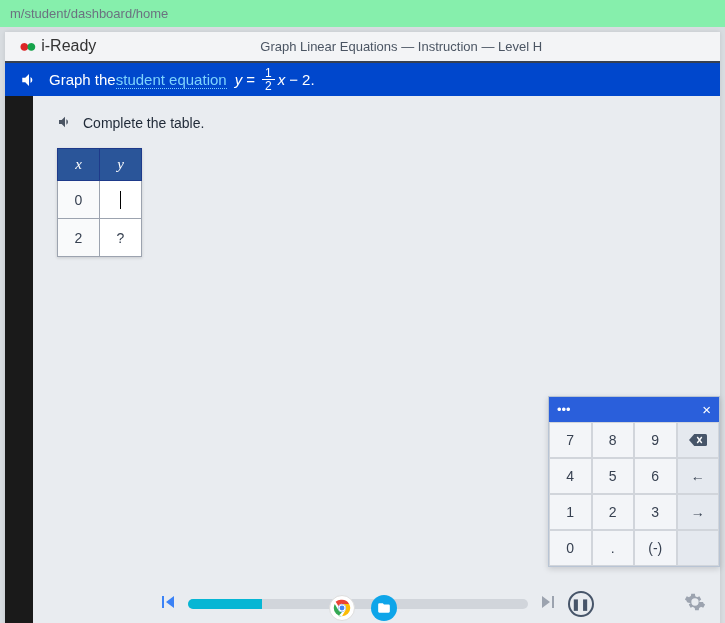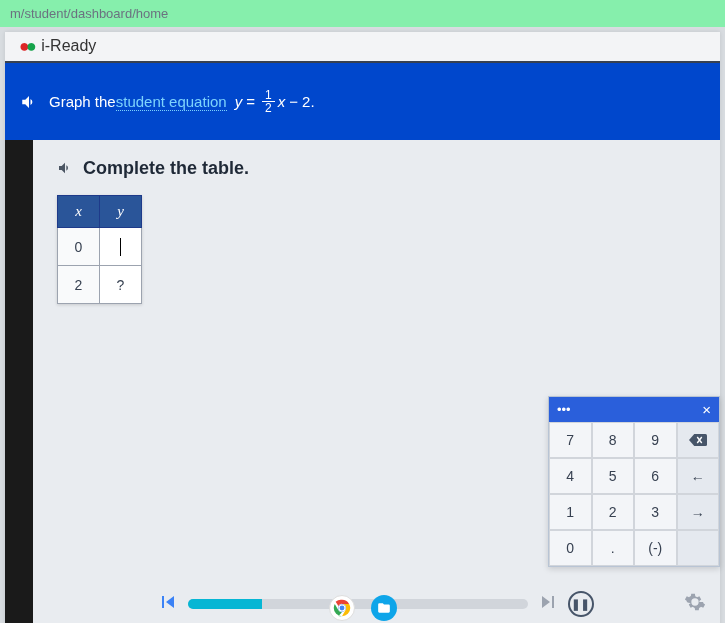--- a/index.html
+++ b/index.html
@@ -35,21 +35,21 @@
       color: #374151;
       background: #f3f4f6;
     }
     .brand { font-weight: normal; font-size: 16px; color: #333; }
     .brand .dot-red { color: #dc2626; font-size: 18px; vertical-align: middle; }
     .brand .dot-green { color: #16a34a; font-size: 18px; vertical-align: middle; margin-left:-4px; }
     .lesson-title { flex: 1; text-align: center; color: #4b5563; font-size: 13px; }
     .prompt-bar {
       background: #0047cc;
       color: #fff;
-      padding: 26px 14px;
+      padding: 4px 14px;
       display: flex;
       align-items: center;
       font-size: 15px;
     }
     .speaker-icon {
       width: 20px; height: 20px; margin-right: 10px; flex-shrink: 0;
       display: inline-flex; align-items: center; justify-content: center;
     }
     .prompt-text { display: flex; align-items: center; flex-wrap: wrap; }
     .linear-link {
@@ -61,21 +61,21 @@
     .fraction .num { border-bottom: 1px solid #fff; padding: 0 3px; font-size: 12px; line-height: 1;}
     .fraction .den { padding: 0 3px; font-size: 12px; line-height: 1;}
     .content-area {
       flex: 1;
       background: #e9ecf0;
       position: relative;
       display: flex;
     }
     .left-rail { width: 28px; background: #1a1a1a; }
     .main-panel { flex: 1; padding: 18px 24px; position: relative; }
-    .instruction-row { display: flex; align-items: center; margin-bottom: 16px; color: #1f2937; font-size: 18px; font-weight: bold; }
+    .instruction-row { display: flex; align-items: center; margin-bottom: 16px; color: #1f2937; font-size: 14px; }
     .small-speaker { width: 18px; height: 18px; margin-right: 8px; color: #4b5563; }
     .table-widget {
       border-collapse: collapse;
       background: #fff;
       box-shadow: 0 1px 3px rgba(0,0,0,0.15);
     }
     .table-widget th {
       background: #2a5599;
       color: #fff;
       font-style: italic;
@@ -174,20 +174,21 @@
 
 <div class="url-bar">m/student/dashboard/home</div>
 
 <div class="app-container">
 
   <div class="top-header">
     <span class="brand">
       <span class="dot-red">●</span><span class="dot-green">●</span>
       <span>i-Ready</span>
     </span>
+    <span class="lesson-title">Graph Linear Equations — Instruction — Level H</span>
   </div>
 
   <div class="prompt-bar">
     <span class="speaker-icon">
       <svg viewBox="0 0 24 24" width="18" height="18" fill="#fff">
           <path d="M3 9v6h4l5 5V4L7 9H3zm13.5 3a4.5 4.5 0 0 0-2.5-4v8a4.5 4.5 0 0 0 2.5-4z"></path>
         </svg>
     </span>
     <span class="prompt-text">
       <span>Graph the </span>

